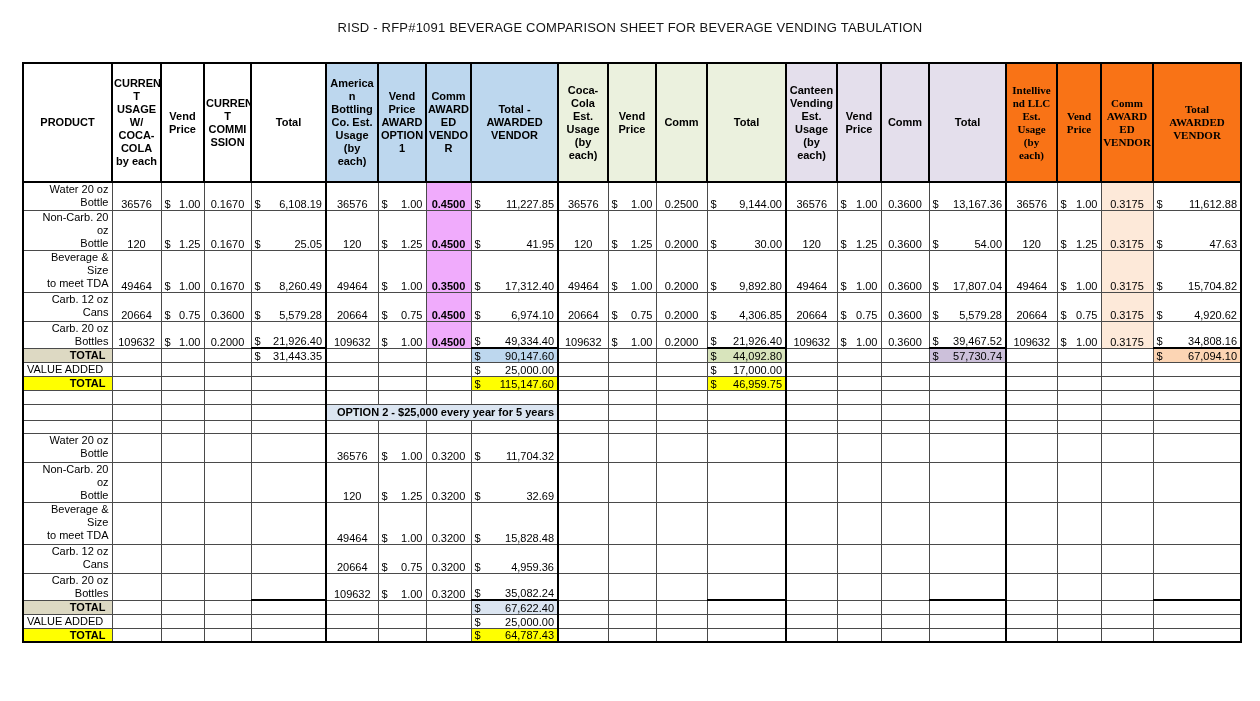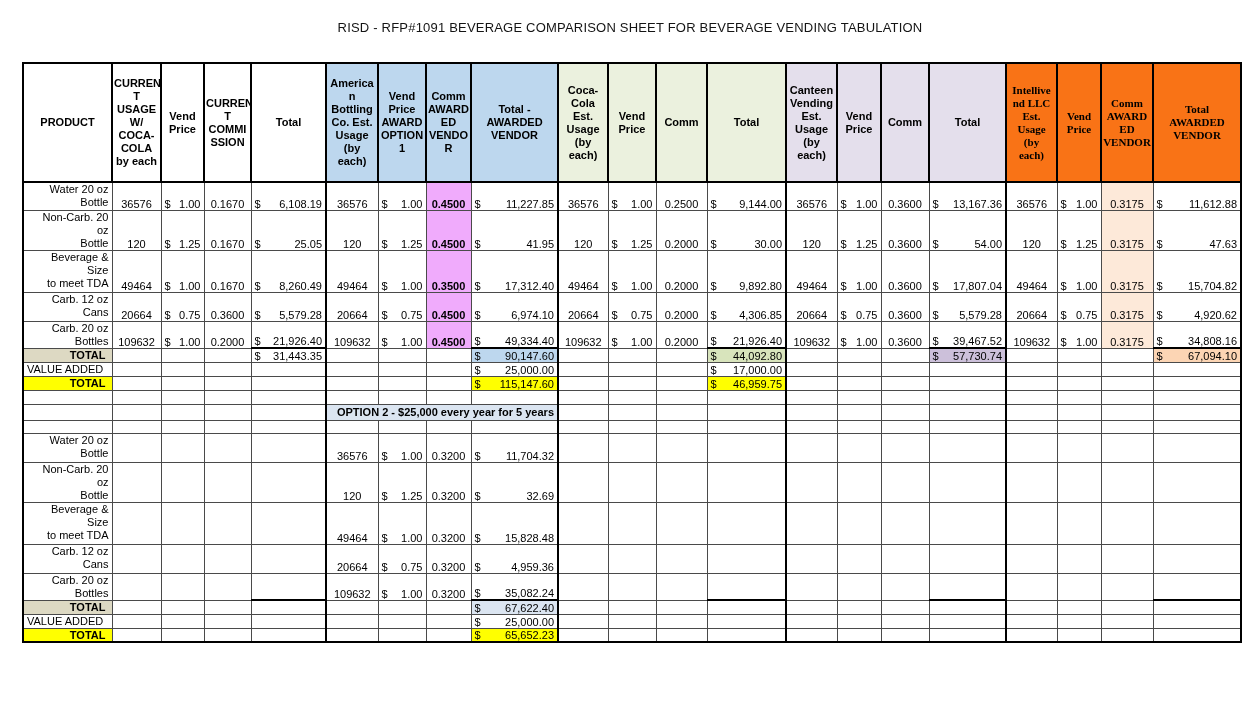--- a/index.html
+++ b/index.html
@@ -934,21 +934,21 @@
         <td></td>
         <td></td>
         <td></td>
         <td></td>
         <td class="gs "></td>
         <td></td>
         <td></td>
         <td class="bg-yellow">
           <span class="acc">
             <span class="cur">$</span>
-            <span class="amt">65,652.23</span>
+            <span class="amt">64,787.43</span>
           </span>
         </td>
         <td class="gs "></td>
         <td></td>
         <td></td>
         <td></td>
         <td class="gs "></td>
         <td></td>
         <td></td>
         <td></td>

